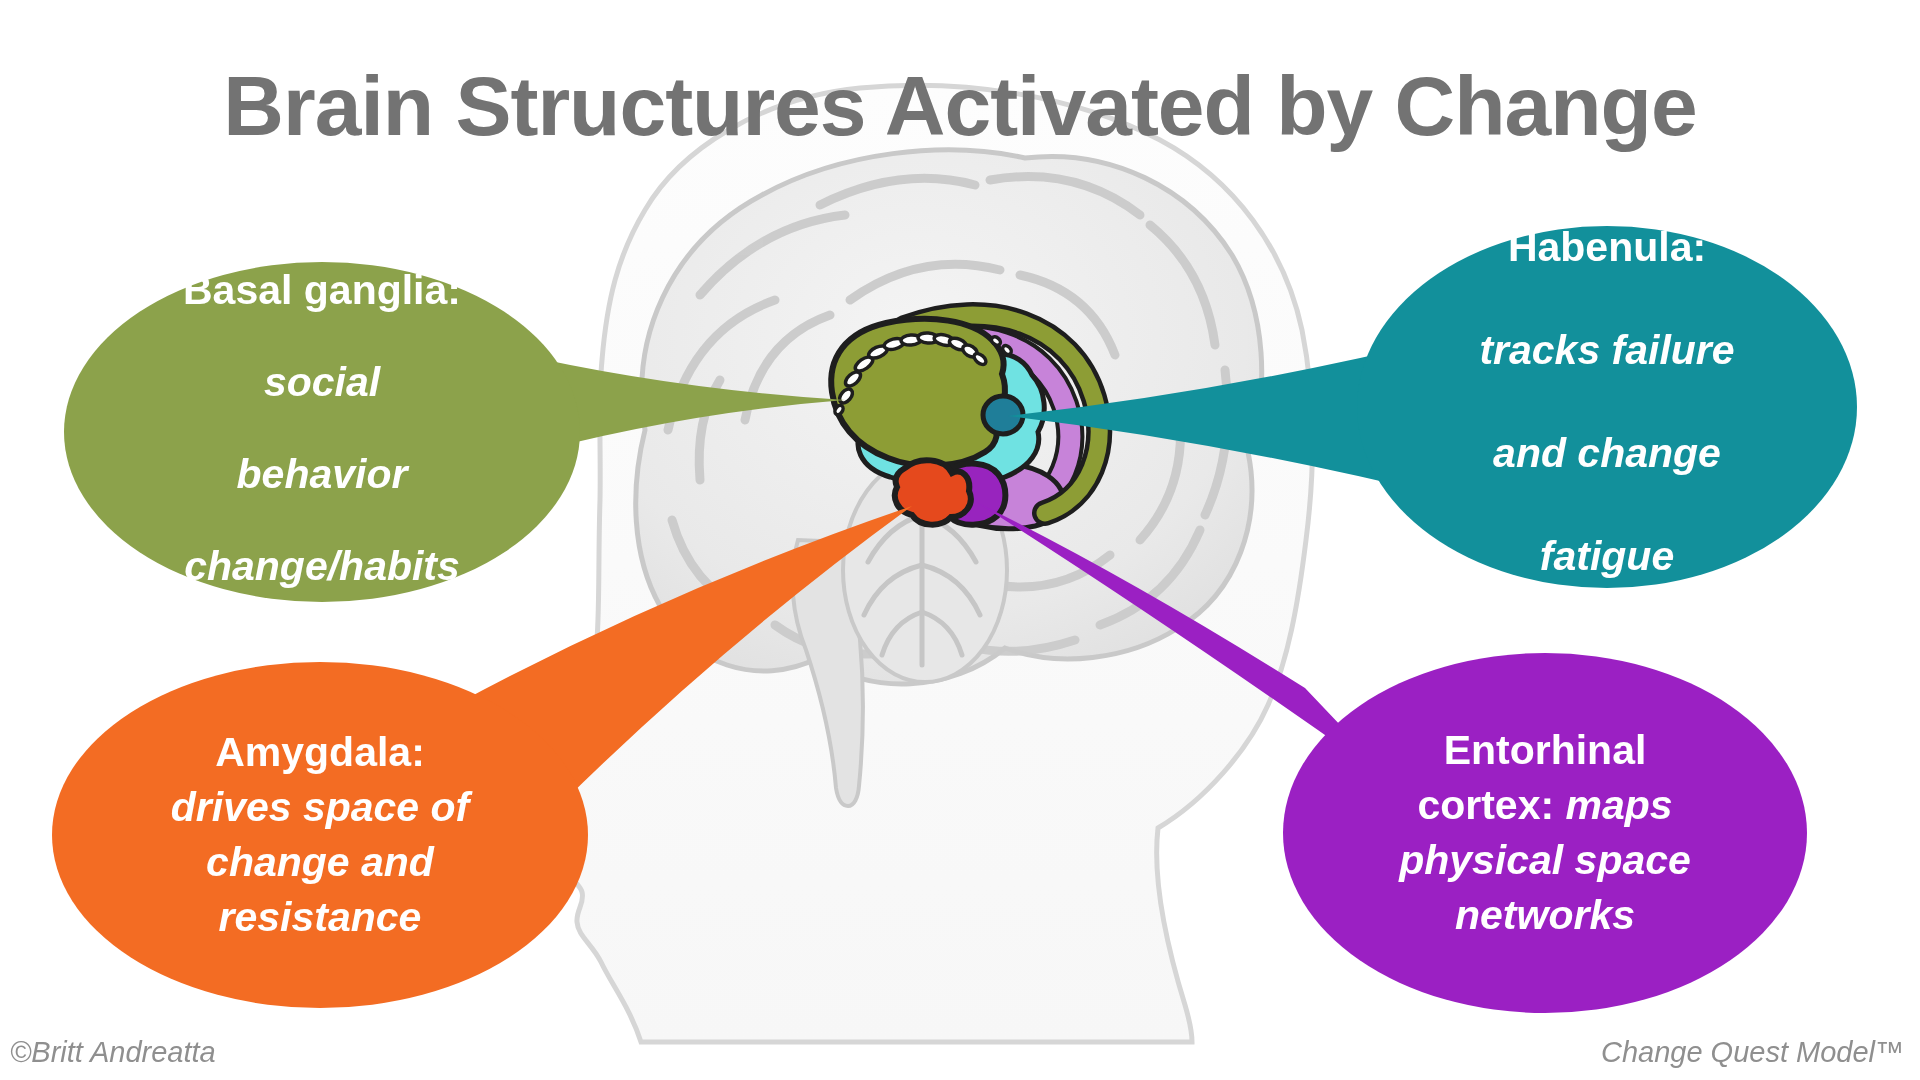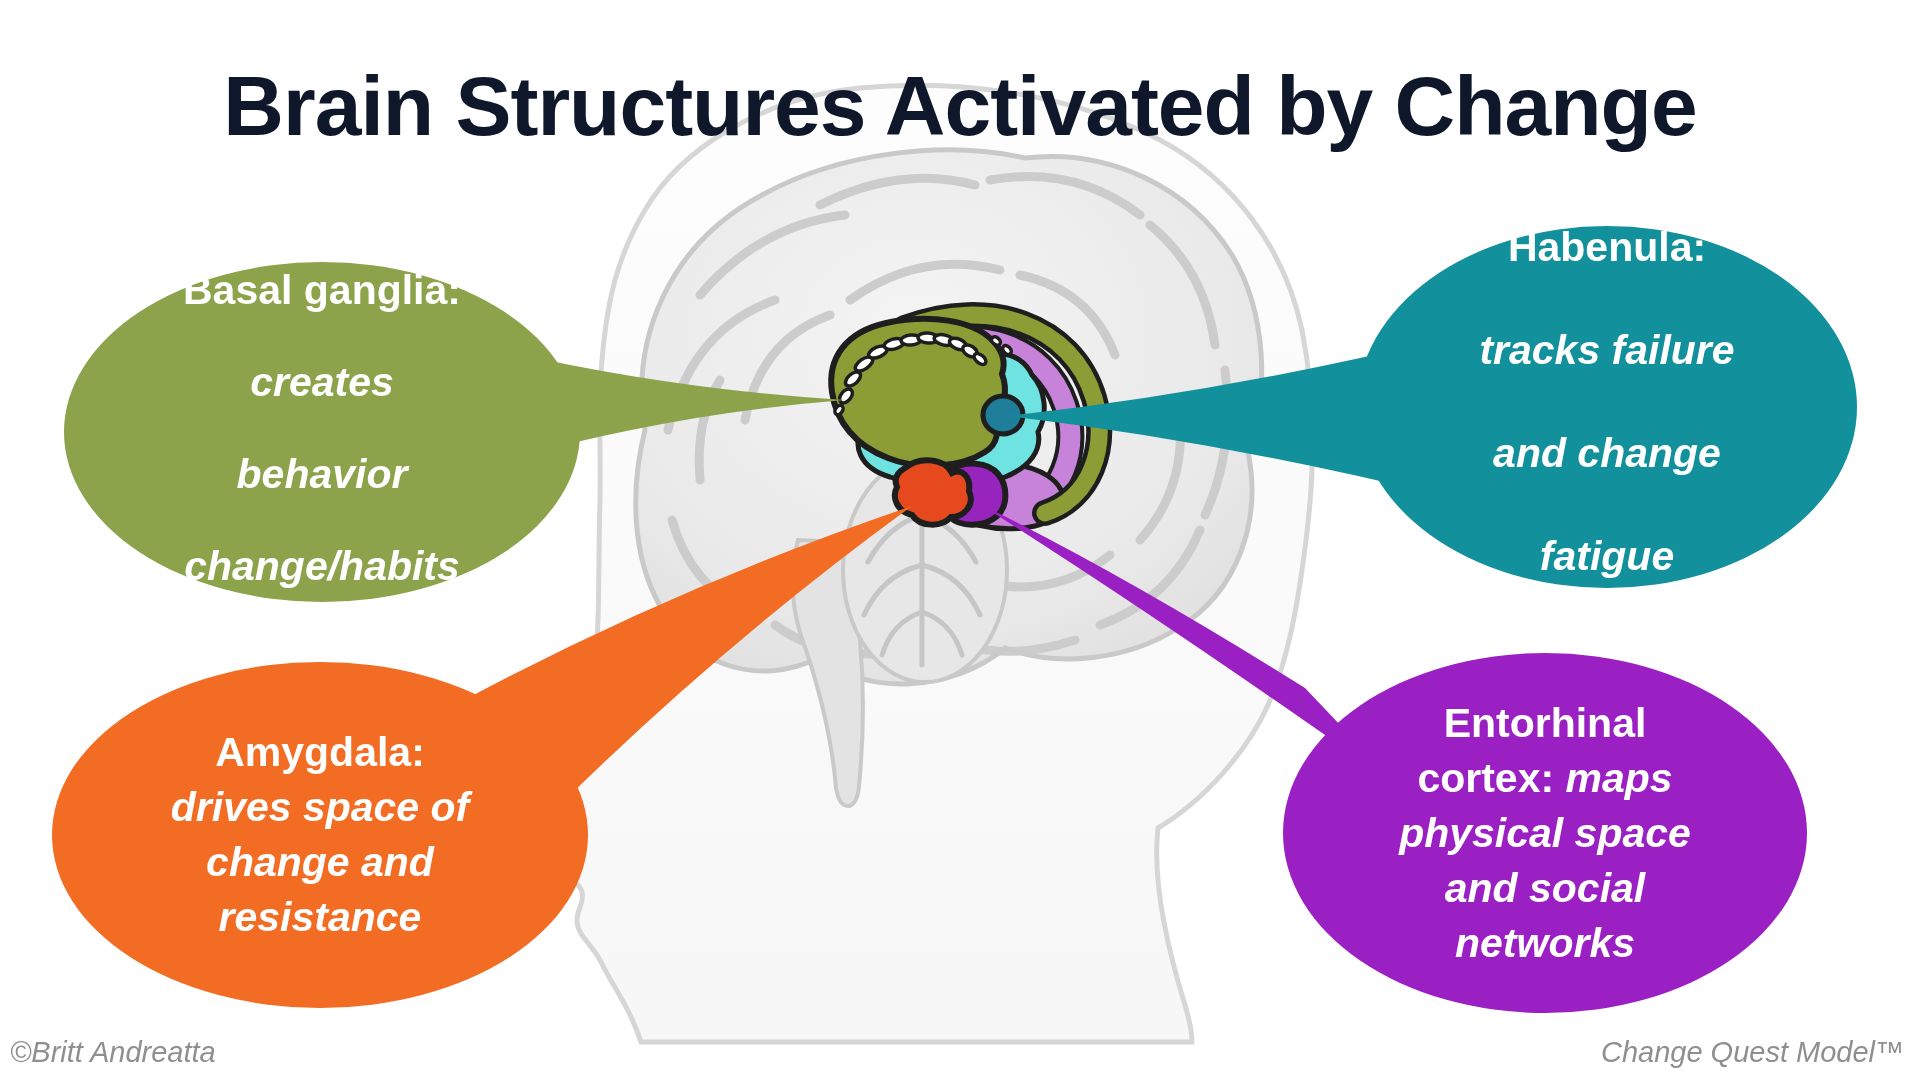--- a/index.html
+++ b/index.html
@@ -1,20 +1,20 @@
 <!DOCTYPE html>
 <html><head>
 <meta charset="utf-8">
 <style>
   html,body{margin:0;padding:0;background:#ffffff;}
   .stage{position:relative;width:1920px;height:1080px;overflow:hidden;background:#ffffff;
          font-family:"Liberation Sans",sans-serif;}
   .stage svg{position:absolute;left:0;top:0;}
   .page-title{position:absolute;top:58px;left:0;width:1920px;text-align:center;
-              font-size:84px;font-weight:700;letter-spacing:-1px;color:#0f172a;z-index:5;}
+              font-size:84px;font-weight:700;letter-spacing:-1px;color:#737373;z-index:5;}
   .bubble-text{position:absolute;display:flex;flex-direction:column;align-items:center;
                justify-content:center;text-align:center;color:#ffffff;z-index:6;
                font-size:41px;line-height:55px;}
   .bubble-text .hd{font-weight:700;font-style:normal;}
   .bubble-text .ds{font-weight:700;font-style:italic;}
   .bt-green{left:64px;top:262px;width:516px;height:332px;padding-bottom:10px;gap:37px;}
   .bt-teal{left:1357px;top:226px;width:500px;height:352px;padding-bottom:10px;gap:48px;}
   .bt-orange{left:52px;top:662px;width:536px;height:346px;text-align:center;}
   .bt-purple{left:1283px;top:653px;width:524px;height:360px;align-items:center;}
   .credit{position:absolute;font-size:29px;color:#8f8f8f;z-index:5;font-style:italic;}
@@ -180,21 +180,21 @@
     <ellipse cx="322" cy="432" rx="258" ry="170" fill="#8ca24b"></ellipse>
     <ellipse cx="1607" cy="407" rx="250" ry="181" fill="#12909b"></ellipse>
     <ellipse cx="320" cy="835" rx="268" ry="173" fill="#f36c23"></ellipse>
     <ellipse cx="1545" cy="833" rx="262" ry="180" fill="#9b20c3"></ellipse>
   </svg>
 
   <div class="page-title">Brain Structures Activated by Change</div>
 
   <div class="bubble-text bt-green">
     <div class="hd">Basal ganglia:</div>
-    <div class="ds">creates</div>
+    <div class="ds">social</div>
     <div class="ds">behavior</div>
     <div class="ds">change/habits</div>
   </div>
 
   <div class="bubble-text bt-teal">
     <div class="hd">Habenula:</div>
     <div class="ds">tracks failure</div>
     <div class="ds">and change</div>
     <div class="ds">fatigue</div>
   </div>
@@ -206,19 +206,18 @@
     <div class="ds">resistance</div>
   </div>
 
   <div class="bubble-text bt-purple">
     <div class="hd">Entorhinal</div>
     <div>
       <span class="hd">cortex:</span>
       <span class="ds">maps</span>
     </div>
     <div class="ds">physical space</div>
-    <div class="ds">and social</div>
     <div class="ds">networks</div>
   </div>
 
   <div class="credit credit-left">©Britt Andreatta</div>
   <div class="credit credit-right">Change Quest Model™</div>
 </div>
 
 </body></html>

